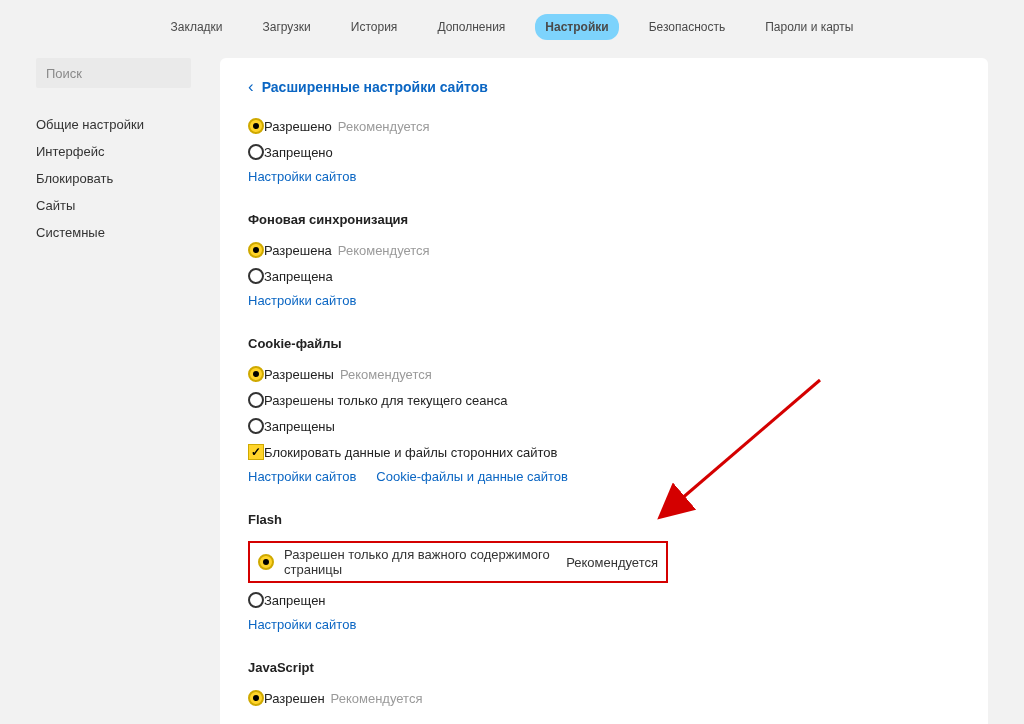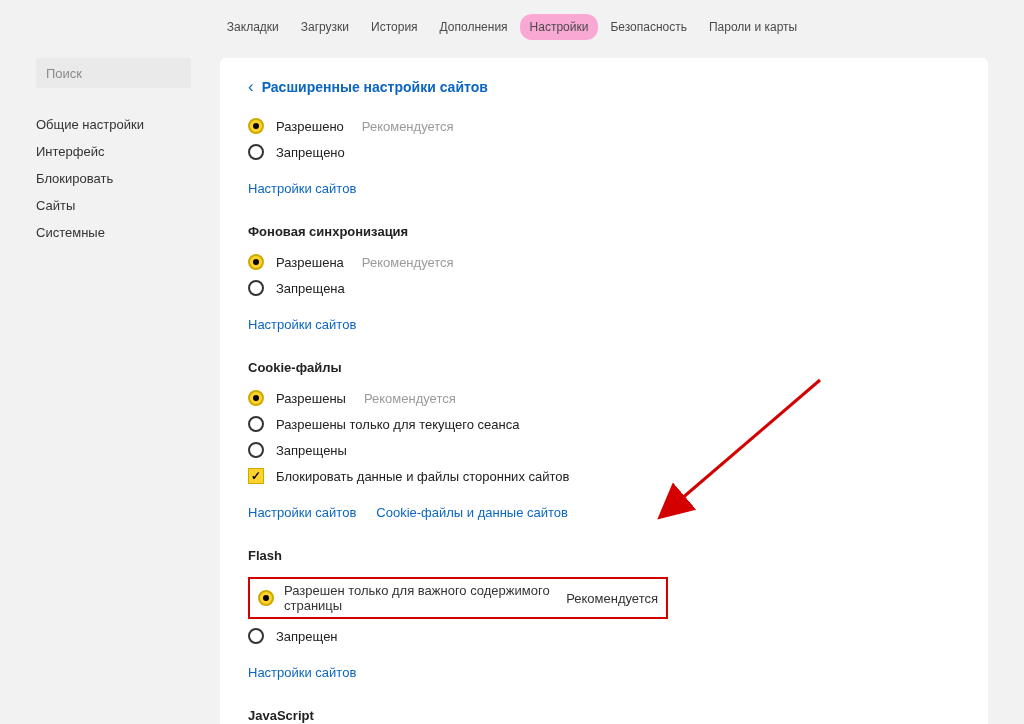--- a/index.html
+++ b/index.html
@@ -11,32 +11,33 @@
     color: #333;
     overflow: hidden;
     position: relative;
   }
 
   
   .tabrow {
     display: flex;
     justify-content: center;
     align-items: center;
-    gap: 2px;
+    gap: 20px;
     padding: 14px 0 18px 0;
     font-size: 12px;
     color: #4a4a4a;
   }
   .tabrow .tab {
     padding: 6px 10px;
     border-radius: 12px;
     cursor: pointer;
   }
   .tabrow .tab.active {
-    background: #f9a8d4;
+    background: #7dd3fc;
+    font-weight: bold;
   }
 
   
   .wrap {
     display: flex;
     gap: 16px;
     padding: 0 36px;
     align-items: flex-start;
   }
 
@@ -90,21 +91,21 @@
   .sec-title {
     font-weight: 700;
     font-size: 13px;
     color: #222;
     margin-bottom: 10px;
   }
 
   .optrow {
     display: flex;
     align-items: center;
-    gap: 12px;
+    gap: 0;
     padding: 5px 0;
     font-size: 13px;
   }
   .optrow .label { color: #222; }
   .optrow .hint  { color: #9a9a9a; margin-left: 6px; }
 
   
   .radio {
     width: 16px; height: 16px;
     border: 2px solid #333;
@@ -127,21 +128,21 @@
     border: 1px solid #cfa900;
     background: #ffd42a;
     display: inline-flex;
     align-items: center; justify-content: center;
     font-size: 12px; font-weight: 700;
     color: #000;
     flex: 0 0 16px;
   }
 
   .links {
-    margin-top: 16px;
+    margin-top: 4px;
     display: flex;
     gap: 20px;
   }
   .links a {
     color: #0b66c3;
     text-decoration: none;
     font-size: 13px;
     cursor: pointer;
   }
 

